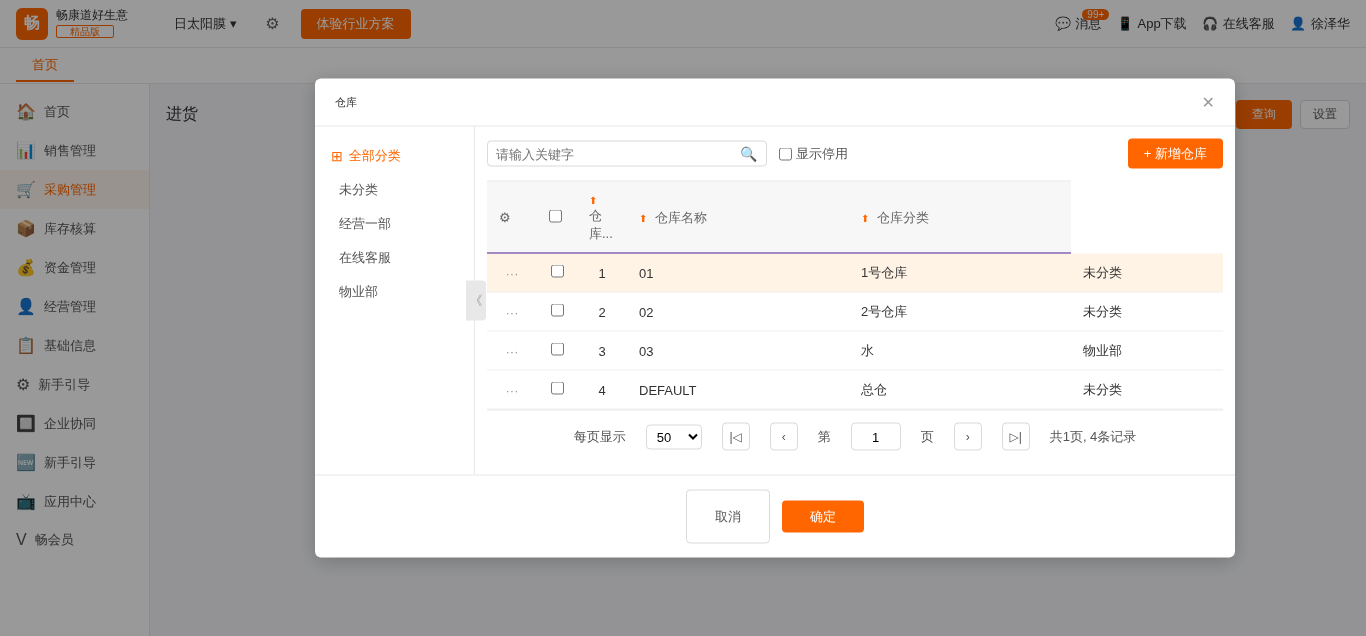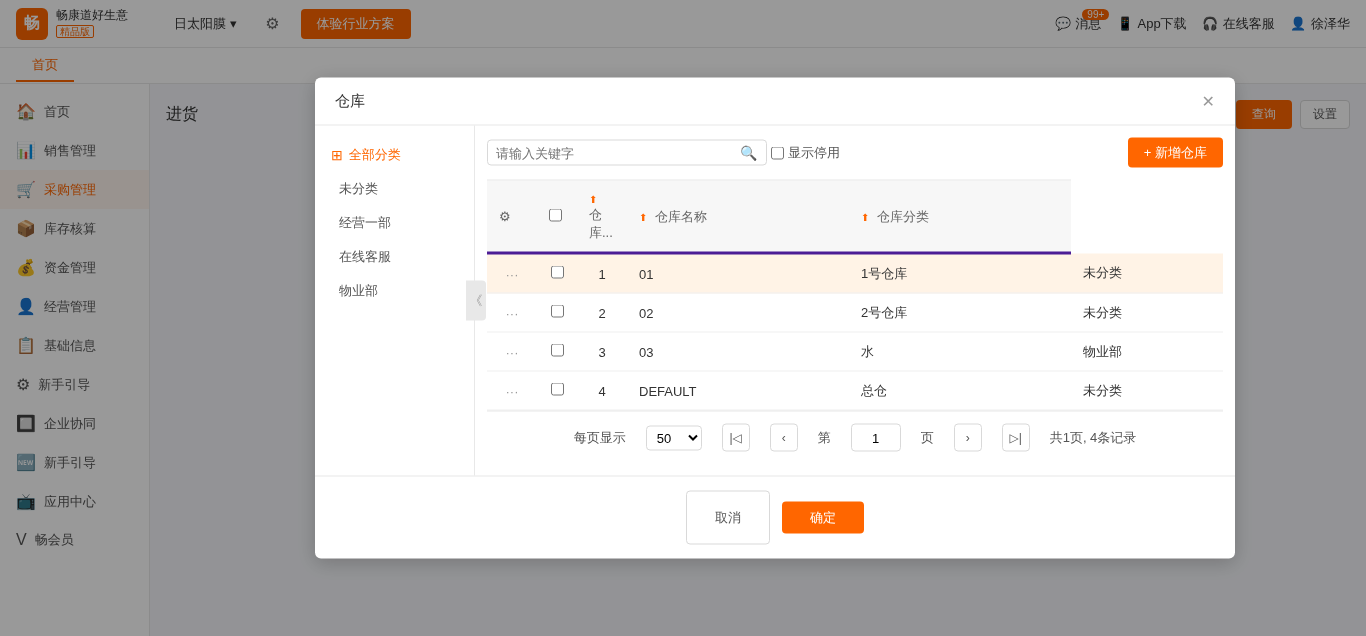--- a/index.html
+++ b/index.html
@@ -23,21 +23,21 @@
     }
     .logo-icon {
       width: 32px; height: 32px;
       background: #f60;
       border-radius: 6px;
       display: flex; align-items: center; justify-content: center;
       color: #fff; font-weight: bold; font-size: 16px;
       margin-right: 8px;
     }
     .logo-text { font-size: 12px; color: #333; line-height: 1.3; }
-    .logo-tag { font-size: 10px; color: #f60; border: 1px solid #f60; border-radius: 2px; padding: 0 3px; }
+    .logo-tag { font-size: 10px; color: #f60; border: 1px solid #f60; border-radius: 2px; padding: 0 13px; }
 
     .header-middle {
       display: flex; align-items: center; flex: 1; gap: 12px;
     }
     .store-selector {
       display: flex; align-items: center; gap: 4px;
       font-size: 13px; color: #333; cursor: pointer;
       padding: 4px 8px; border-radius: 4px;
     }
 
@@ -142,21 +142,21 @@
       box-shadow: 0 4px 20px rgba(0,0,0,0.2);
       z-index: 200;
       display: flex;
       flex-direction: column;
     }
     .modal-header {
       display: flex; align-items: center; justify-content: space-between;
       padding: 14px 20px;
       border-bottom: 1px solid #e8e8e8;
     }
-    .modal-title { font-size: 15px; font-weight: 500; color: #333; }
+    .modal-title { font-size: 11px; font-weight: 500; color: #333; }
     .modal-close { cursor: pointer; color: #999; font-size: 16px; }
 
     .modal-body {
       display: flex;
       flex: 1;
       min-height: 0;
     }
 
     
     .cat-sidebar {
@@ -191,21 +191,21 @@
 
     
     .table-area {
       flex: 1;
       display: flex;
       flex-direction: column;
       padding: 12px;
     }
 
     .table-toolbar {
-      display: flex; align-items: center; gap: 4px; margin-bottom: 12px;
+      display: flex; align-items: center; gap: 12px; margin-bottom: 12px;
     }
     .search-box {
       display: flex; align-items: center;
       border: 1px solid #d9d9d9; border-radius: 4px;
       padding: 4px 8px; background: #fff; flex: 1; max-width: 280px;
     }
     .search-box input {
       border: none; outline: none; font-size: 13px; color: #333; flex: 1;
       background: transparent;
     }
@@ -232,21 +232,21 @@
     .data-table {
       width: 100%;
       border-collapse: collapse;
       font-size: 13px;
     }
     .data-table th {
       background: #f7f7f7;
       padding: 10px 12px;
       text-align: left;
       color: #666;
-      border-bottom: 3px solid #4c1d95;
+      border-bottom: 1px solid #4c1d95;
       border-top: 1px solid #e8e8e8;
       font-weight: 500;
     }
     .data-table td {
       padding: 10px 12px;
       border-bottom: 1px solid #f0f0f0;
       color: #333;
     }
     .data-table tr.highlighted td { background: #fff3e6; }
 

